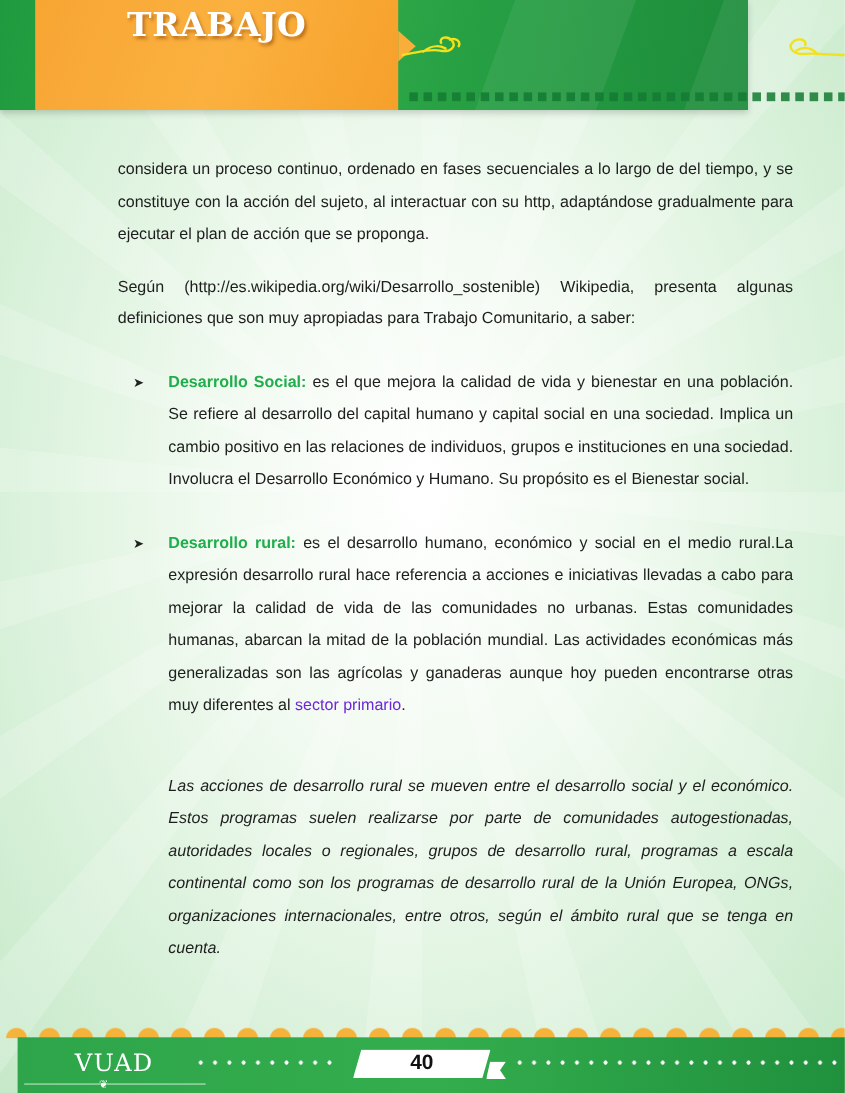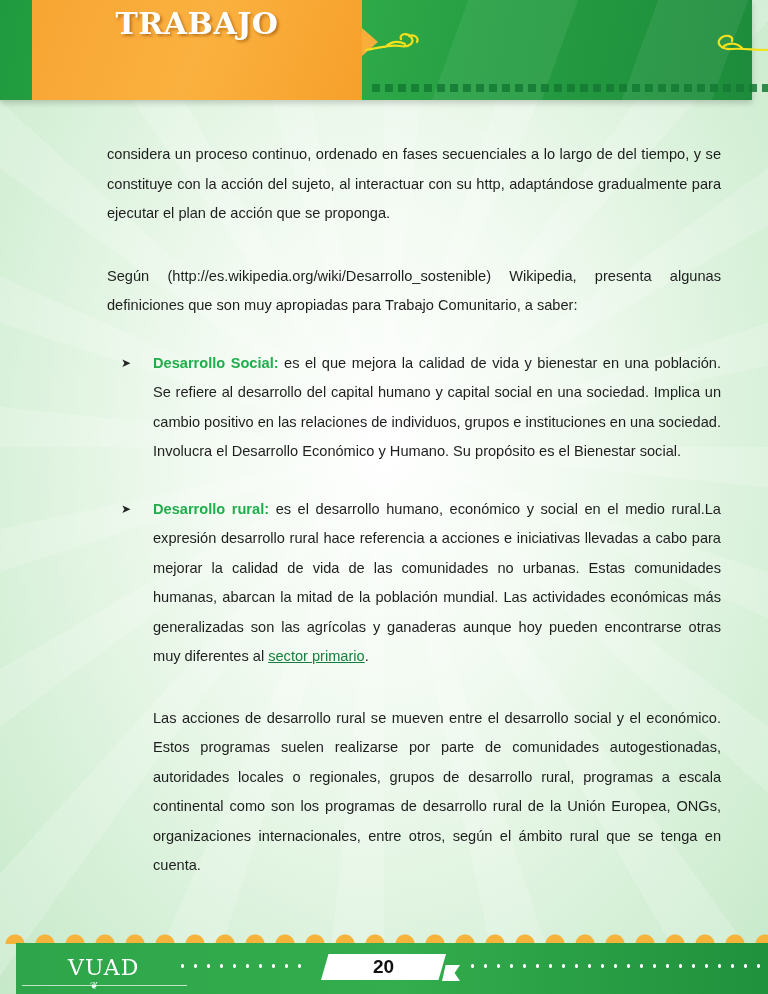--- a/index.html
+++ b/index.html
@@ -11,21 +11,21 @@
       color: #222;
     }
     
     .rays {
       position: absolute; inset: 0; pointer-events: none;
       background:
         repeating-conic-gradient(from 0deg at 50% 45%, rgba(255,255,255,0.18) 0deg 6deg, rgba(255,255,255,0) 6deg 18deg);
     }
     
     .header {
-      position: absolute; left: 0; top: 0; width: 752px; height: 100px;
+      position: absolute; left: 0; top: 0; width: 680px; height: 100px;
       background: linear-gradient(100deg, #1f9a3e 0%, #33ae4b 40%, #27a144 60%, #1d8b3b 100%);
       box-shadow: 0 3px 6px rgba(0,0,0,0.18);
     }
     .header .stripe {
       position: absolute; top: 0; height: 100px;
       background: rgba(255,255,255,0.07);
       transform: skewX(-20deg);
     }
     .title-box {
       position: absolute; left: 32px; top: 0; width: 330px; height: 100px;
@@ -50,31 +50,31 @@
       background-image: linear-gradient(90deg, #137a32 0 8px, transparent 8px 13px);
       background-size: 13px 8px;
       opacity: 0.85;
     }
     
     .content {
       position: absolute; left: 107px; top: 140px; width: 614px;
       font-size: 14.6px; line-height: 29.5px; color: #1e1e1e;
     }
     .p { text-align: justify; }
-    .p + .p { margin-top: 33px; }
+    .p + .p { margin-top: 18px; }
     .bullet-list { margin-top: 28px; margin-left: 30px; }
     .bullet { position: relative; padding-left: 16px; text-align: justify; }
     .bullet + .bullet { margin-top: 28px; }
     .bullet-marker {
       position: absolute; left: -16px; top: 0; font-size: 12px; color: #222;
     }
     .term { color: #1fae4b; font-weight: bold; }
     .ul { }
-    .link { color: #15803d; text-decoration: underline; }
-    .sub-p { margin-top: 32px; padding-left: 16px; text-align: justify; }
+    .link { color: #6d28d9; }
+    .sub-p { margin-top: 44px; padding-left: 16px; text-align: justify; font-style: italic; }
     
     .footer-scallop {
       position: absolute; left: 0; top: 930px; width: 768px; height: 14px;
       background:
         radial-gradient(circle at 50% 100%, #f6b33b 0 9px, transparent 10px);
       background-size: 30px 14px;
     }
     .footer {
       position: absolute; left: 16px; top: 943px; width: 768px; height: 60px;
       background: linear-gradient(90deg, #2ea54a 0%, #33ad4d 50%, #1f8f3c 100%);
@@ -150,15 +150,15 @@
 </main>
 
 <div class="footer-scallop"></div>
 <footer class="footer">
   <div class="vuad">VUAD</div>
   <div class="vuad-line"></div>
   <div class="vuad-orn">❦</div>
   <div class="fdots" style="left:160px;width:128px;"></div>
   <div class="page-banner"></div>
   <div class="ribbon-tail"></div>
-  <div class="page-num">20</div>
+  <div class="page-num">40</div>
   <div class="fdots" style="left:450px;width:312px;"></div>
 </footer>
 
 </body></html>

